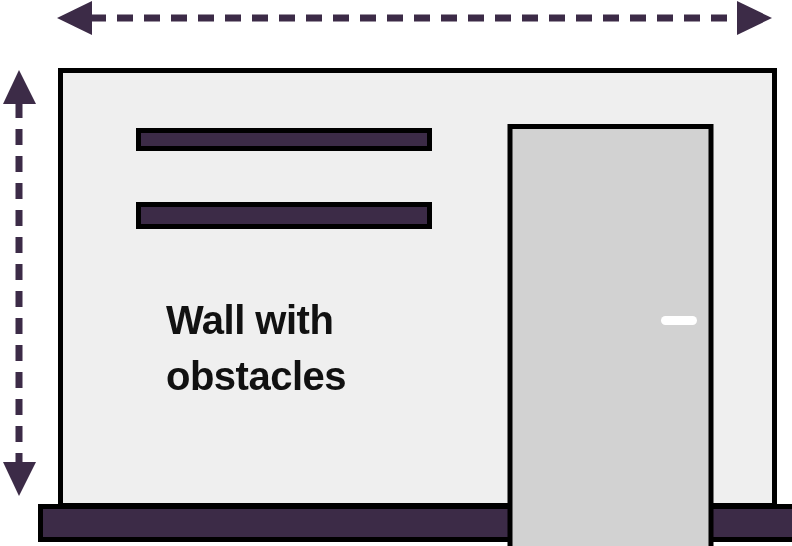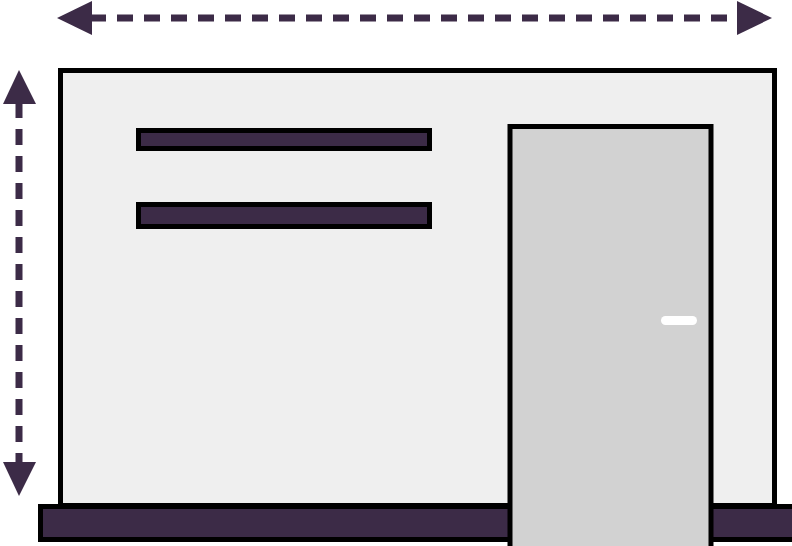--- a/index.html
+++ b/index.html
@@ -73,14 +73,16 @@
       <rect x="40.5" y="506.5" width="756" height="33" fill="#3C2B47" stroke="#000000" stroke-width="5"></rect>
     </g>
 
     <g>
       <rect x="510" y="126.5" width="201" height="424" fill="#D2D2D2" stroke="#000000" stroke-width="5"></rect>
       <rect x="661" y="316" width="36" height="9" rx="4.5" ry="4.5" fill="#FFFFFF"></rect>
     </g>
 
   </svg>
 
+  <div class="wall-label">Wall with
+obstacles</div>
 
 </div>
 
 </body></html>

